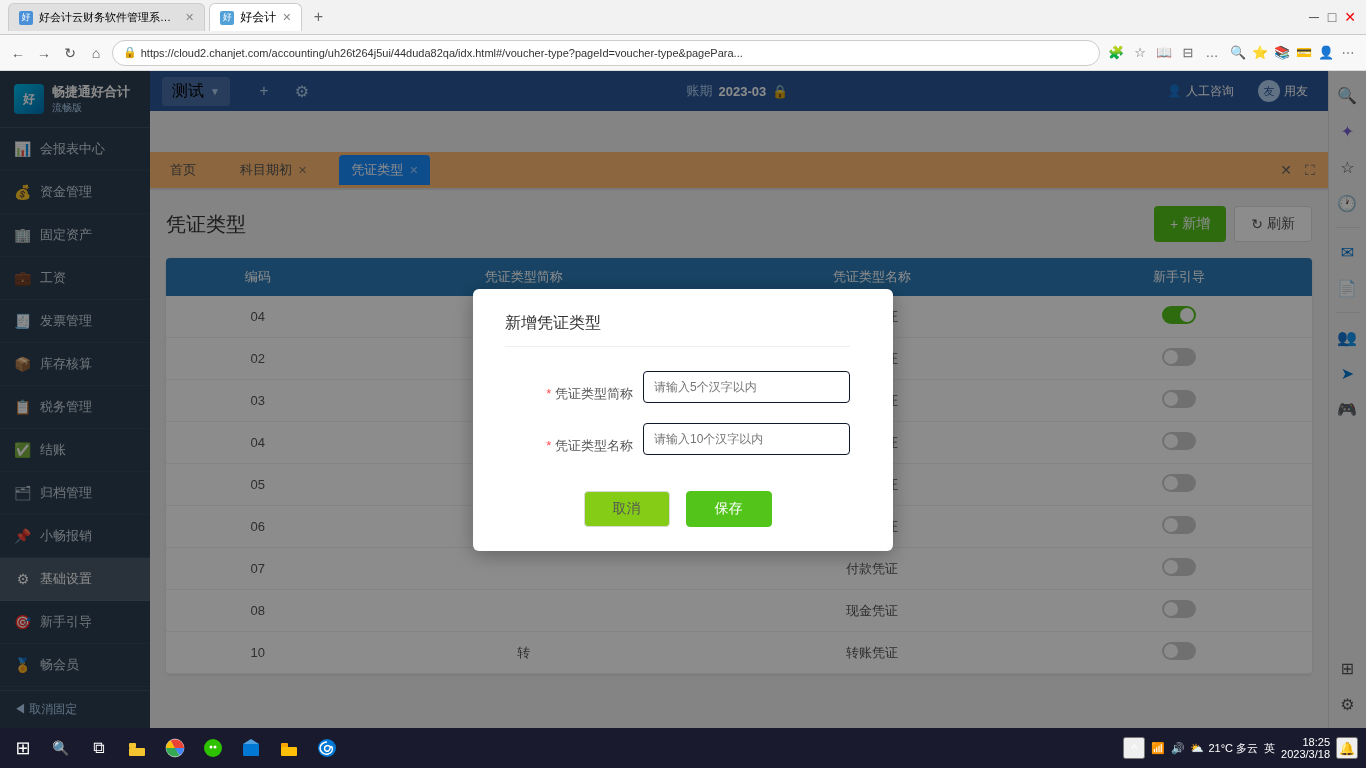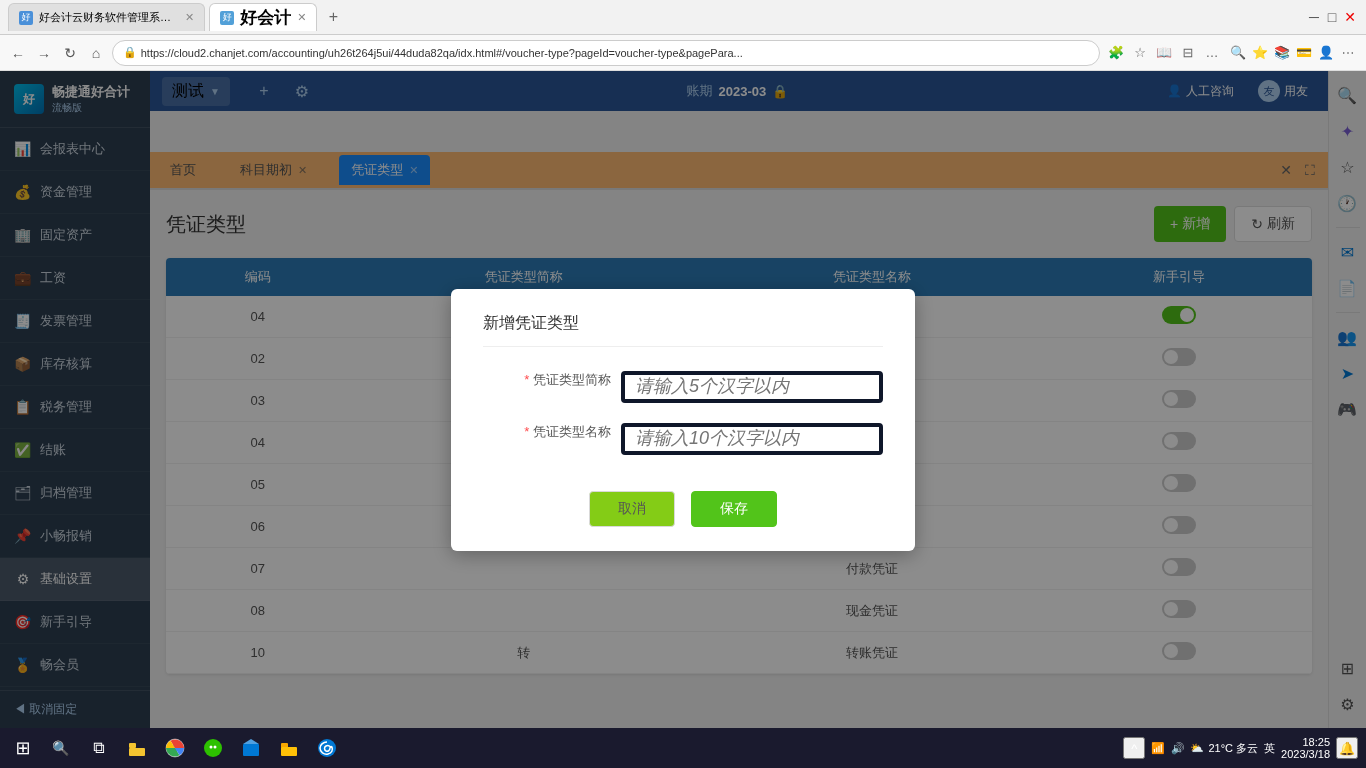--- a/index.html
+++ b/index.html
@@ -153,29 +153,29 @@
       bottom: 0;
       background: rgba(0,0,0,0.45);
       display: flex;
       align-items: center;
       justify-content: center;
       z-index: 1000;
     }
     .modal {
       background: white;
       border-radius: 6px;
-      padding: 24px 32px 24px 32px;
+      padding: 24px 43px 24px 32px;
       min-width: 420px;
       max-width: 500px;
       box-shadow: 0 4px 20px rgba(0,0,0,0.3);
     }
     .modal-title { font-size: 16px; color: #333; font-weight: 500; margin-bottom: 24px; padding-bottom: 12px; border-bottom: 1px solid #eee; }
-    .form-row { display: flex; align-items: flex-start; margin-bottom: 20px; margin-left: 38px; }
+    .form-row { display: flex; align-items: flex-end; margin-bottom: 20px; margin-left: 38px; }
     .form-label { width: 100px; font-size: 13px; color: #555; text-align: right; padding-right: 10px; flex-shrink: 0; }
-    .form-input { flex: 1; height: 32px; border: 4px solid #0f172a; border-radius: 4px; padding: 0 10px; font-size: 18px; outline: none; font-style: italic; }
+    .form-input { flex: 1; height: 32px; border: 1px solid #0f172a; border-radius: 4px; padding: 0 10px; font-size: 12px; outline: none; }
     .modal-footer { display: flex; justify-content: center; gap: 16px; margin-top: 8px; padding-top: 16px; }
     .btn-cancel { background: #84cc16; color: #555; border: 1px solid #d9d9d9; border-radius: 4px; padding: 8px 28px; font-size: 14px; cursor: pointer; }
     .btn-save { background: #52c41a; color: white; border: 1px solid #52c41a; border-radius: 4px; padding: 8px 28px; font-size: 14px; cursor: pointer; }
 
     
     .taskbar {
       position: fixed;
       bottom: 0;
       left: 0;
       right: 0;
@@ -217,21 +217,21 @@
   <div class="tab-bar">
 
     <div class="tab">
       <div class="tab-favicon">好</div>
       <span style="font-size:11px; max-width:140px; overflow:hidden; text-overflow:ellipsis; white-space:nowrap;">好会计云财务软件管理系统_会计</span>
       <span class="tab-close">✕</span>
     </div>
 
     <div class="tab active">
       <div class="tab-favicon" style="background:#52a0d8;">好</div>
-      <span style="font-size:17px;font-weight:bold;">好会计</span>
+      <span style="font-size:12px;">好会计</span>
       <span class="tab-close">✕</span>
     </div>
     <button class="tab-add">+</button>
   </div>
 
   <div style="display:flex; gap:2px; margin-left:auto;">
     <button class="browser-btn">─</button>
     <button class="browser-btn">□</button>
     <button class="browser-btn" style="color:#e00;">✕</button>
   </div>

